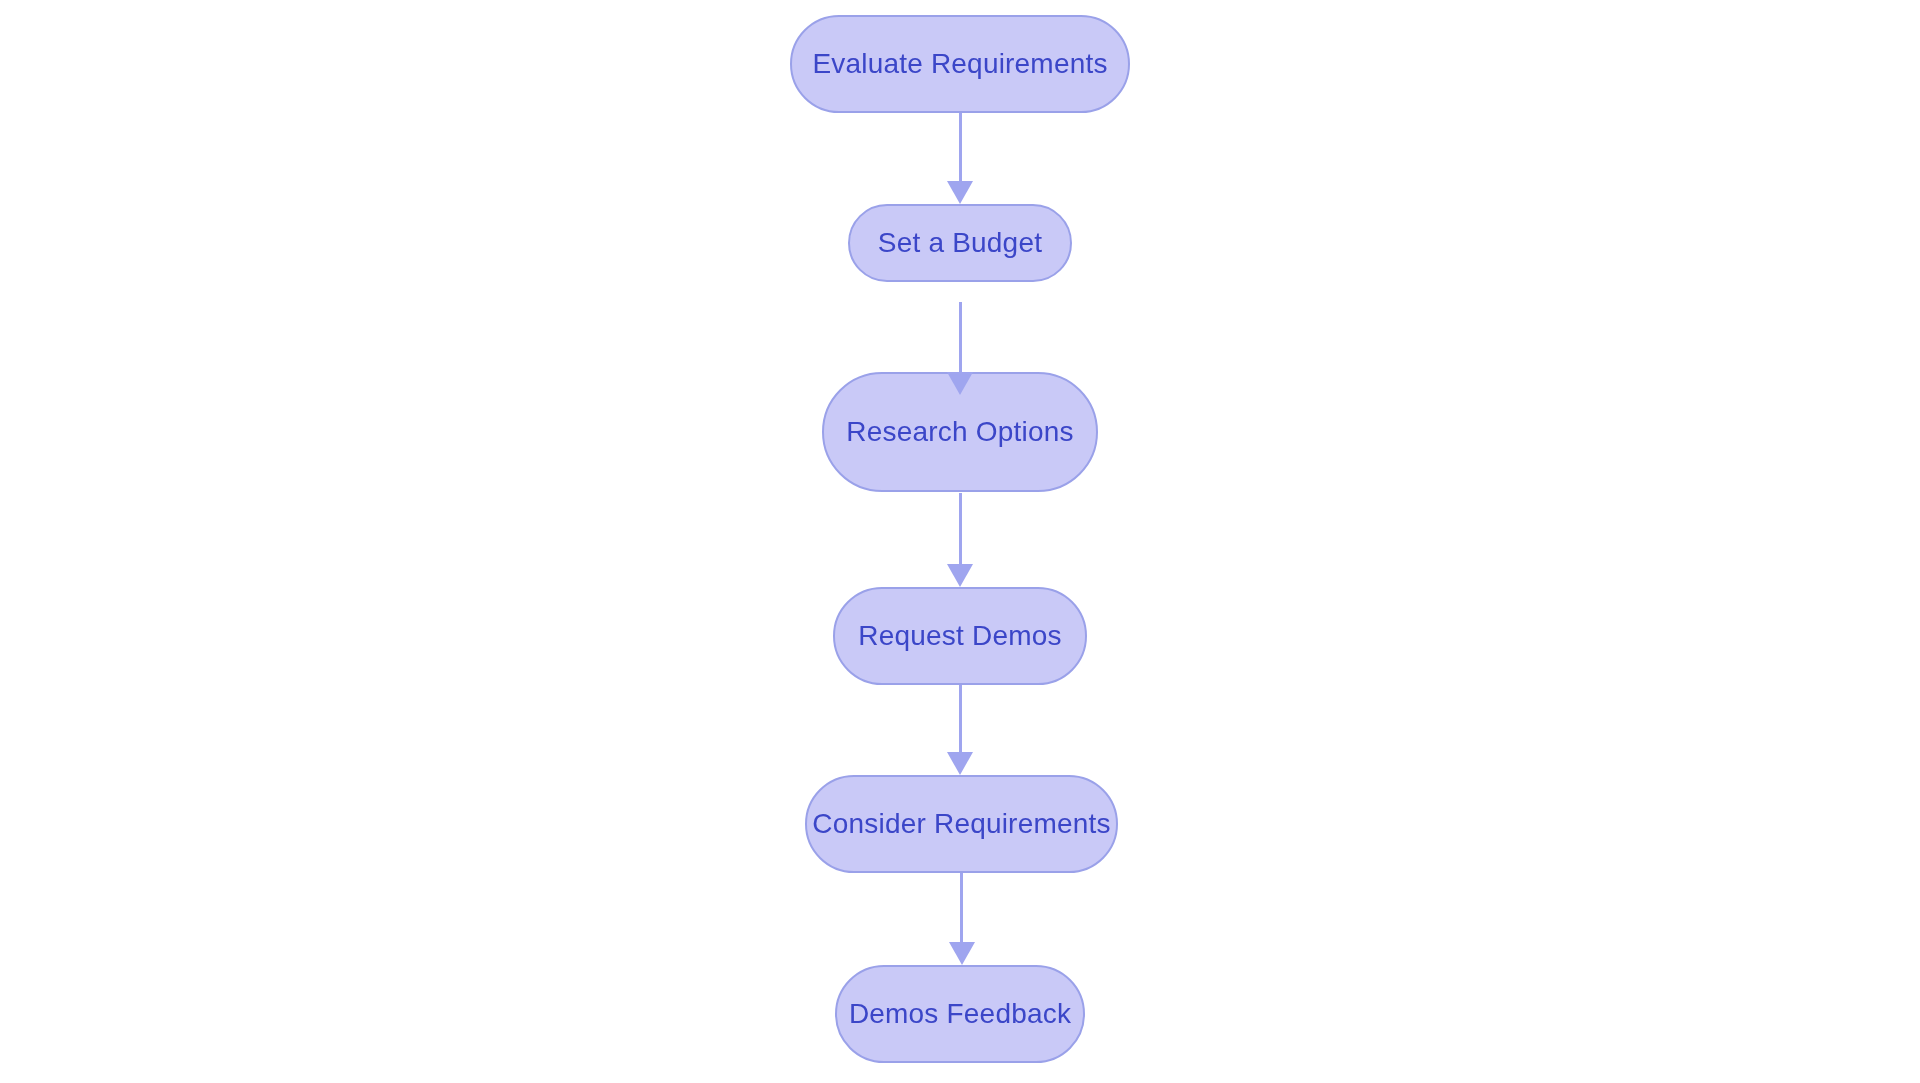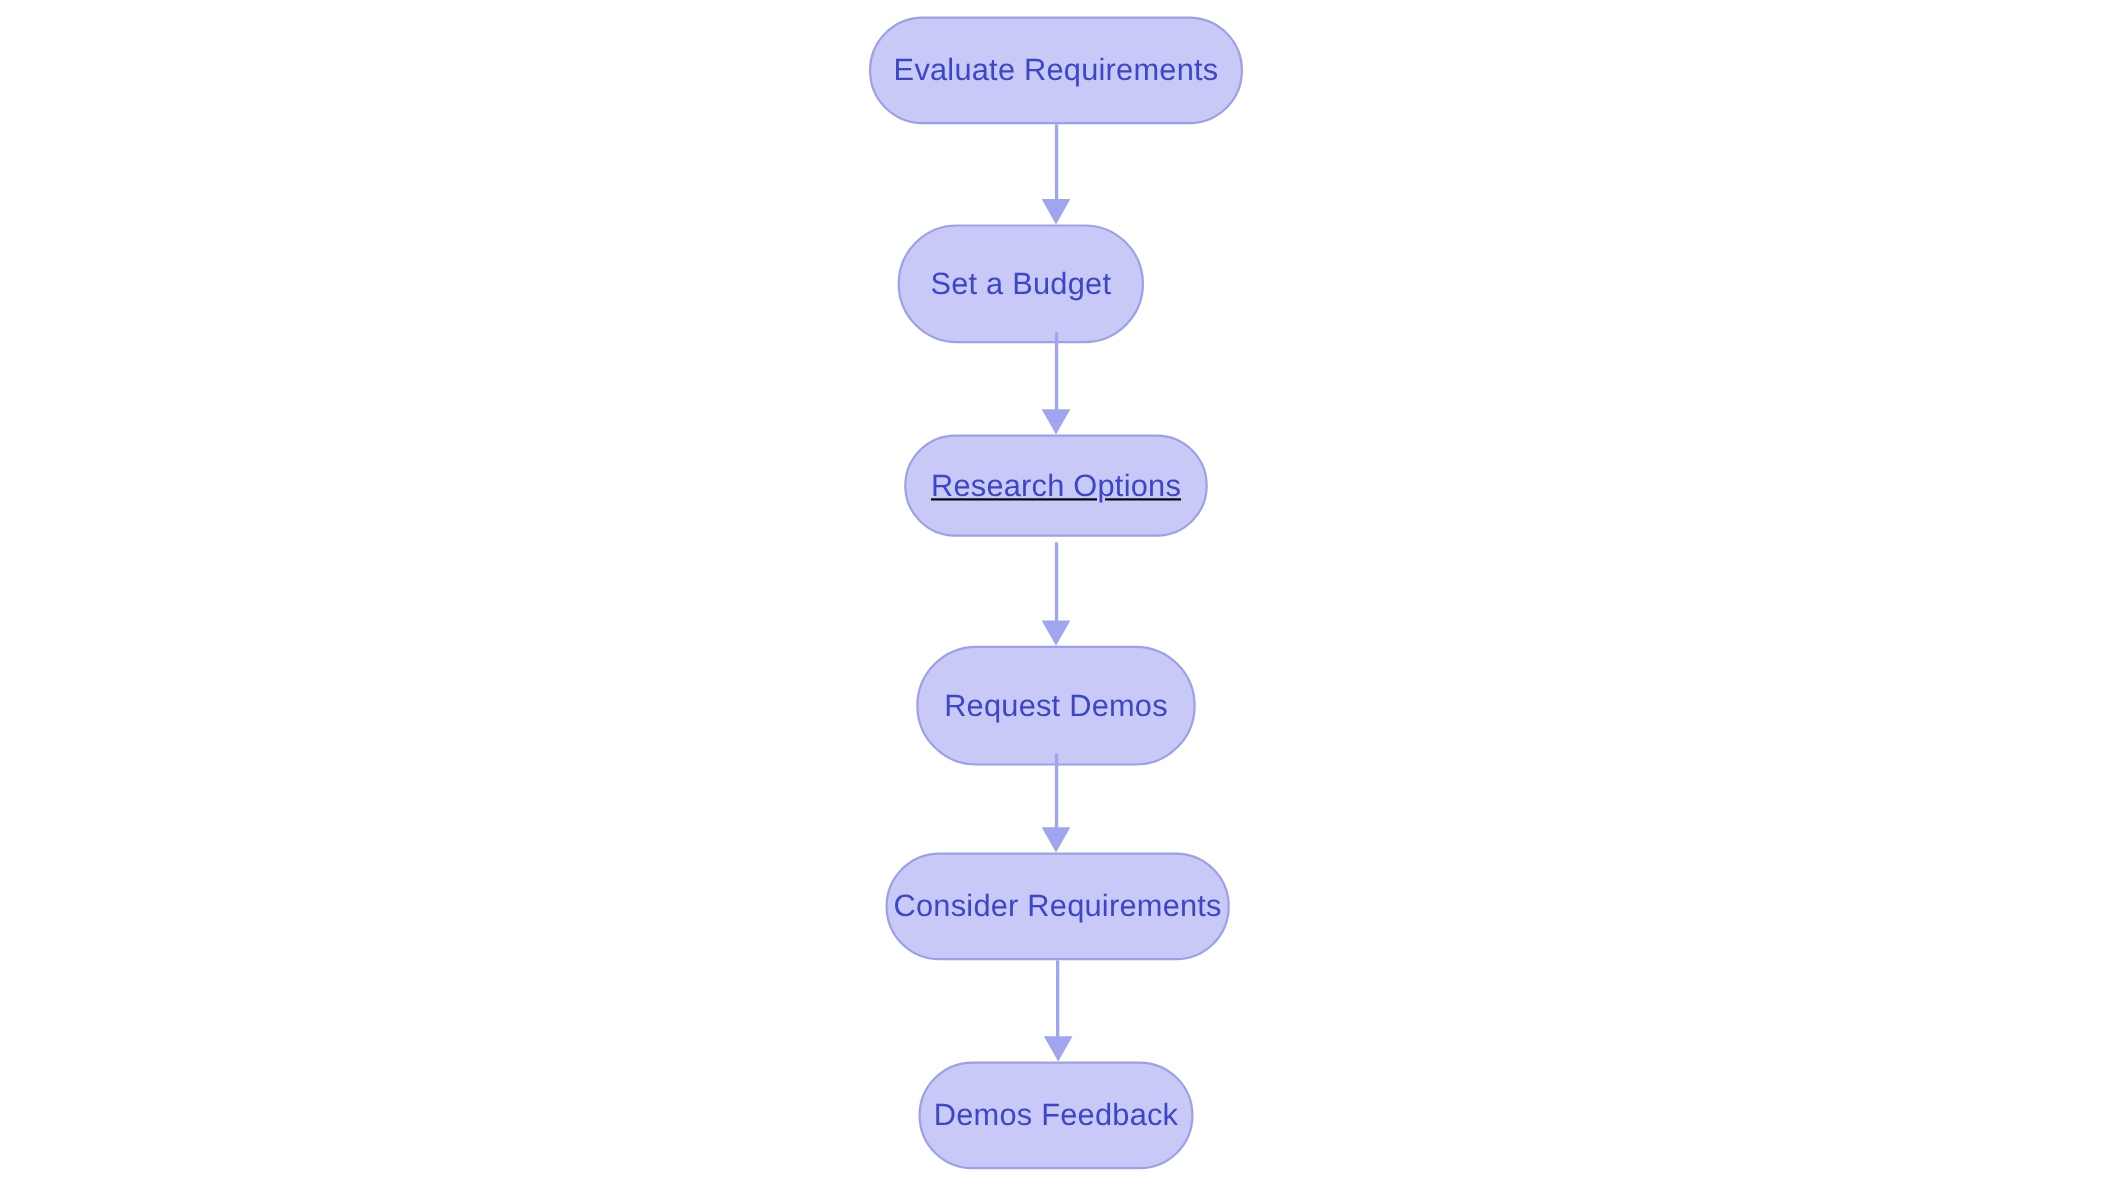--- a/index.html
+++ b/index.html
@@ -49,27 +49,27 @@
   }
 </style>
 </head>
 <body>
 
 <div class="canvas">
   <div id="diagram">
       <div class="flow-node" style="left: 790px; top: 15px; width: 340px; height: 98px;">
         <span class="flow-node-label">Evaluate Requirements</span>
       </div>
-      <div class="flow-node" style="left: 816px; top: 204px; width: 224px; height: 108px;">
+      <div class="flow-node" style="left: 848px; top: 204px; width: 224px; height: 78px;">
         <span class="flow-node-label">Set a Budget</span>
       </div>
-      <div class="flow-node" style="left: 822px; top: 395px; width: 276px; height: 93px; text-decoration: underline;">
+      <div class="flow-node" style="left: 822px; top: 372px; width: 276px; height: 120px;">
         <span class="flow-node-label">Research Options</span>
       </div>
-      <div class="flow-node" style="left: 833px; top: 587px; width: 254px; height: 109px;">
+      <div class="flow-node" style="left: 833px; top: 587px; width: 254px; height: 98px;">
         <span class="flow-node-label">Request Demos</span>
       </div>
       <div class="flow-node" style="left: 805px; top: 775px; width: 313px; height: 98px;">
         <span class="flow-node-label">Consider Requirements</span>
       </div>
       <div class="flow-node" style="left: 835px; top: 965px; width: 250px; height: 98px;">
         <span class="flow-node-label">Demos Feedback</span>
       </div>
       <div class="edge-line" style="left: 958.5px; top: 113px; height: 72px;"></div>
       <div class="edge-head" style="left: 947px; top: 181px;"></div>

